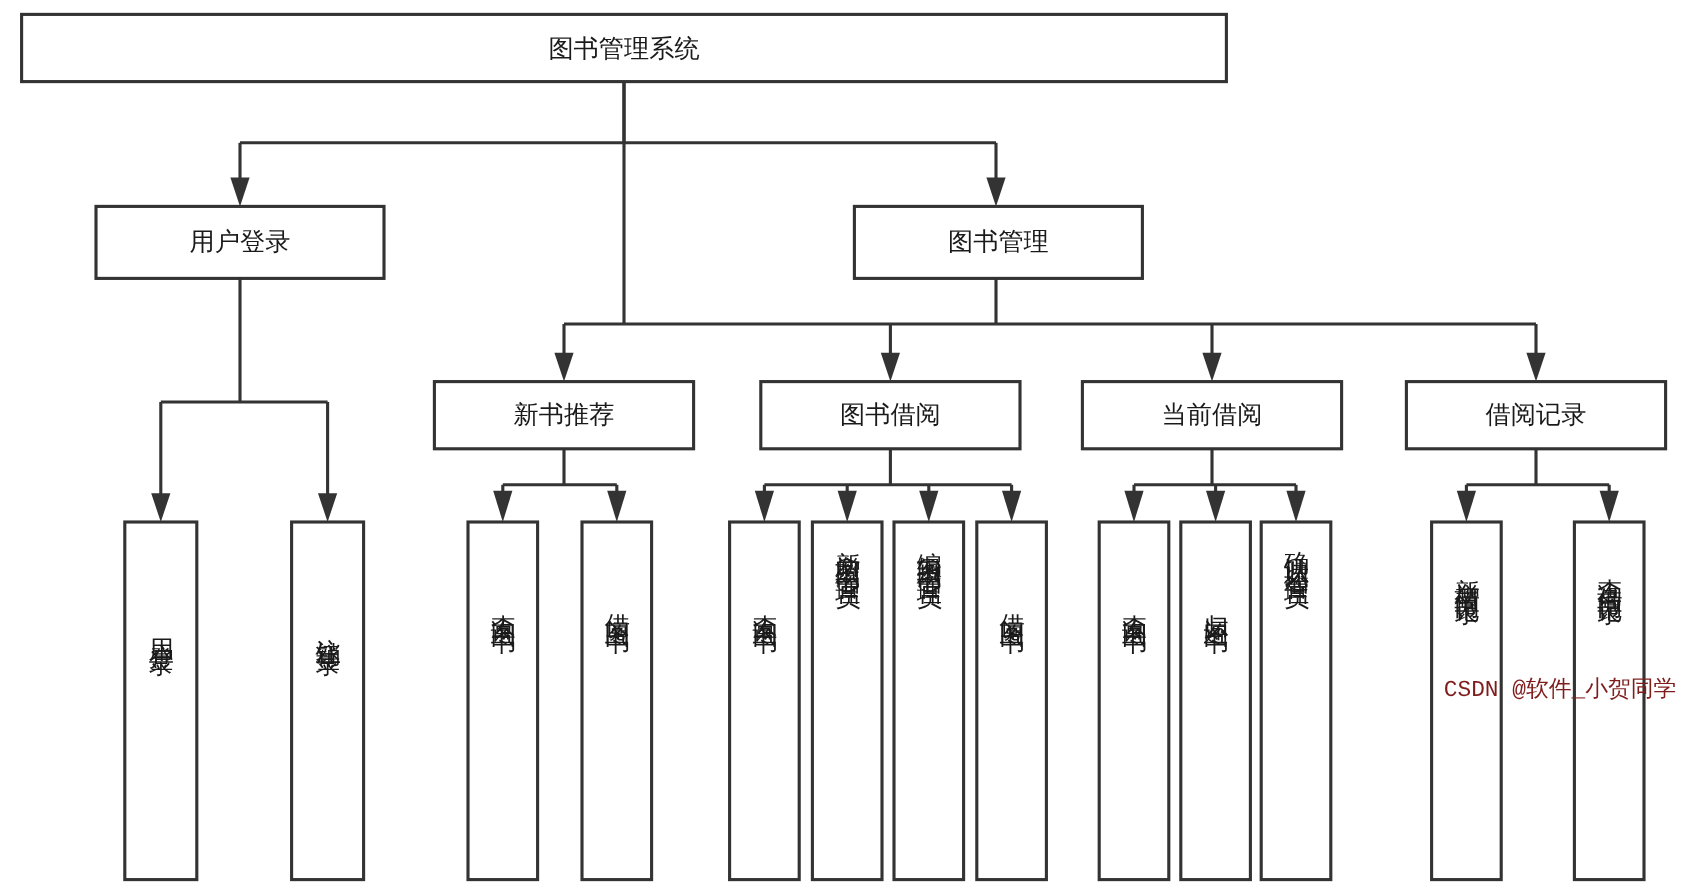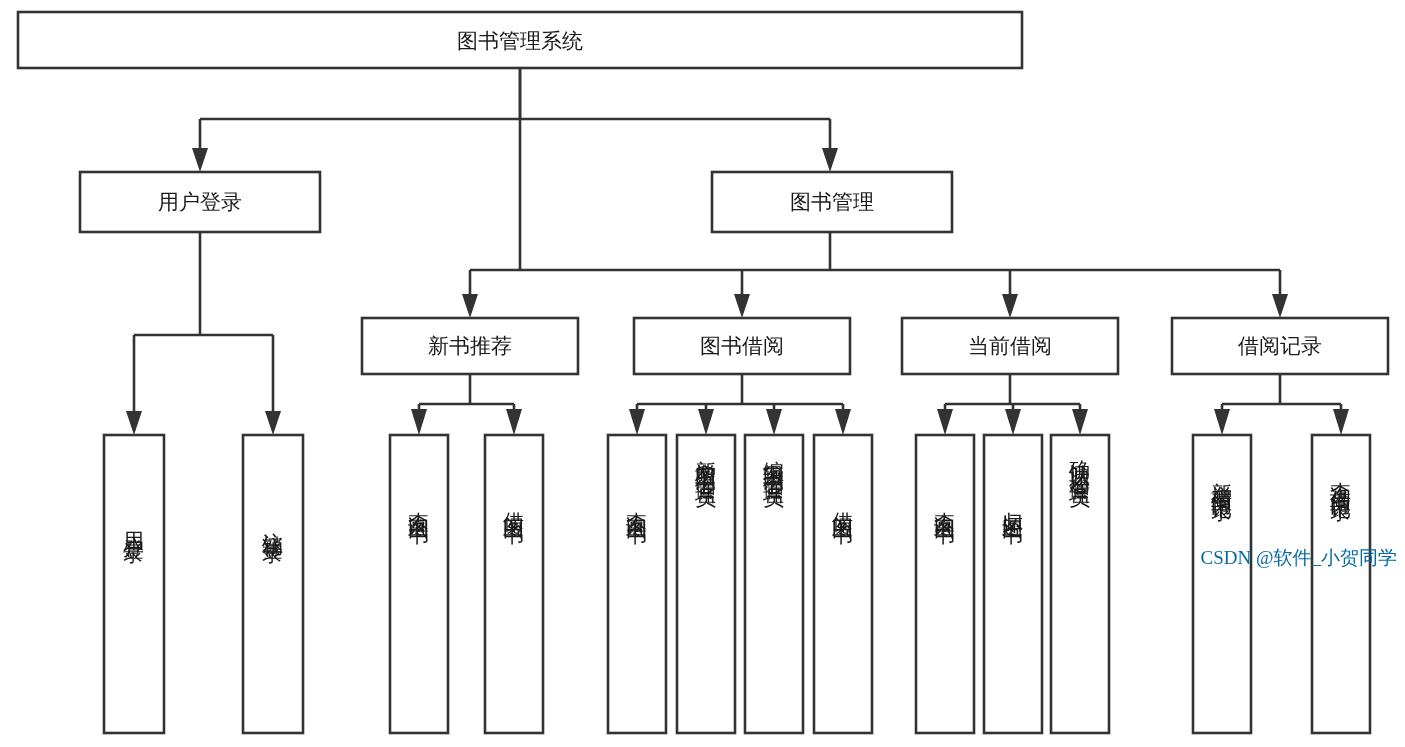--- a/index.html
+++ b/index.html
@@ -63,24 +63,24 @@
     font-family: "Liberation Sans", "DejaVu Sans", sans-serif;
     font-size: 21px;
     color: #1a1a1a;
     line-height: 1.0;
     letter-spacing: 4px;
     white-space: nowrap;
   }
   .watermark {
     position: absolute;
     right: 8px;
-    bottom: 22px;
-    font-family: Liberation Serif, serif;
+    bottom: 6px;
+    font-family: Liberation Mono, monospace;
     font-size: 19px;
-    color: #0369a1;
+    color: #7f1d1d;
     white-space: nowrap;
     user-select: none;
   }
 </style>
 </head>
 <body>
 
 <div id="diagram-root">
 
   <svg class="diagram-canvas" viewBox="0 0 1405 747">

